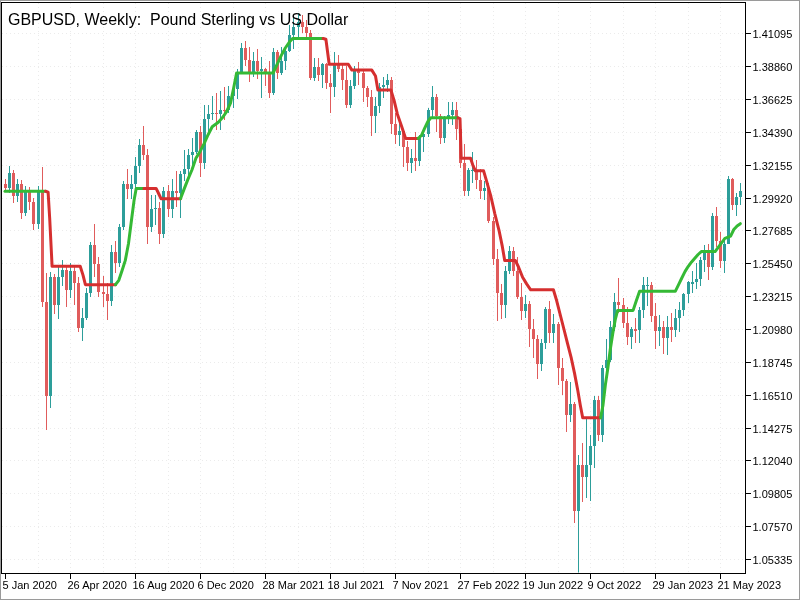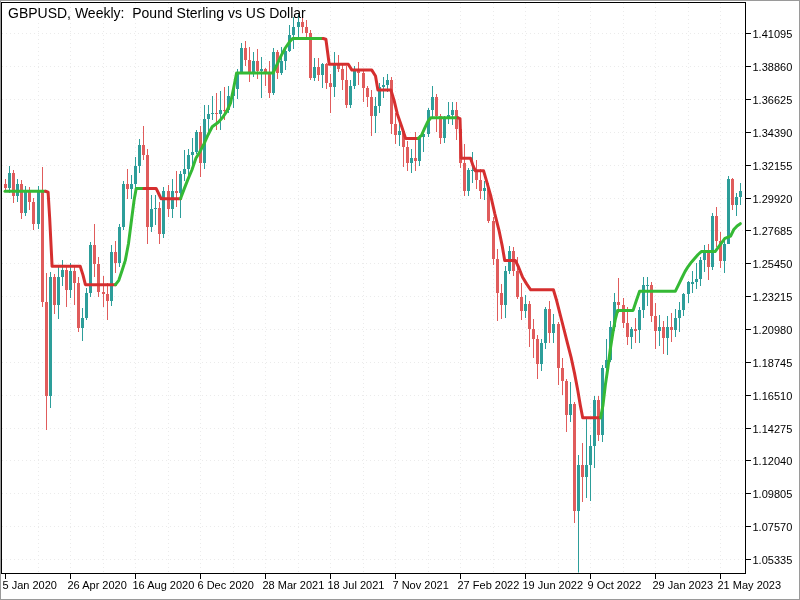--- a/index.html
+++ b/index.html
@@ -1,19 +1,19 @@
 <!DOCTYPE html>
 <html><head>
 <meta charset="utf-8">
 <style>
   html,body{margin:0;padding:0;background:#ffffff;}
   body{width:800px;height:600px;position:relative;overflow:hidden;
        font-family:"Liberation Sans", sans-serif;}
   .frame{position:absolute;inset:0;border:1px solid #9a9a9a;box-sizing:border-box;}
-  #chart-title{position:absolute;left:8px;top:5px;font-size:14px;color:#000;
+  #chart-title{position:absolute;left:8px;top:11px;font-size:16px;color:#000;
                white-space:pre;z-index:5;}
   svg{position:absolute;left:0;top:0;}
   text{font-family:"Liberation Sans", sans-serif;font-size:11px;fill:#000;}
 </style>
 </head>
 <body>
 
 <div class="frame"></div>
 <div id="chart-title">GBPUSD, Weekly:  Pound Sterling vs US Dollar</div>
 <svg id="chart" width="800" height="600" viewBox="0 0 800 600">

